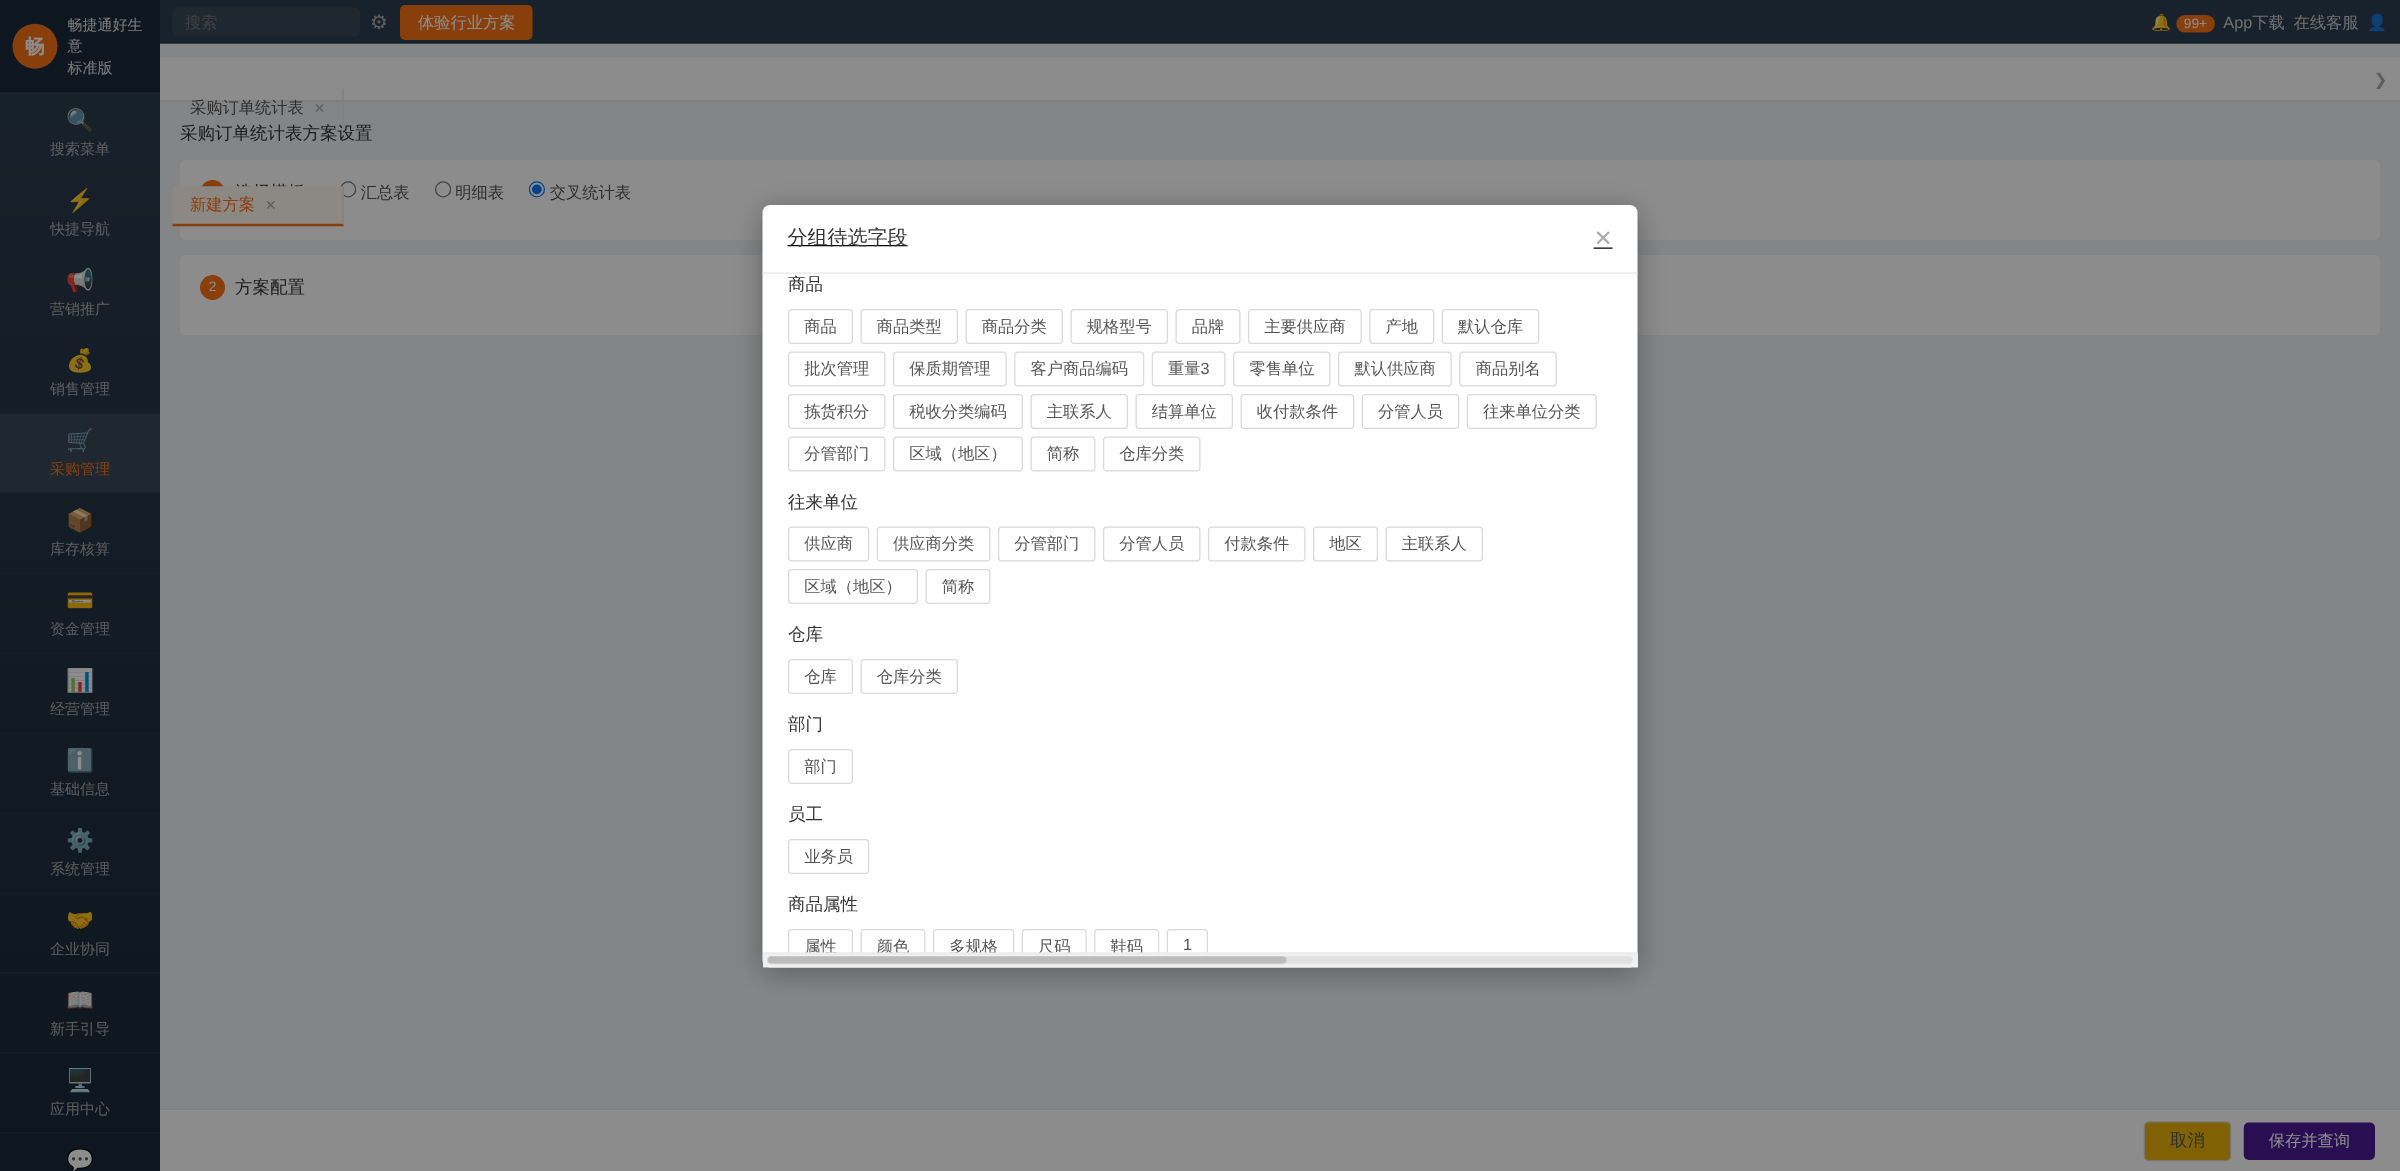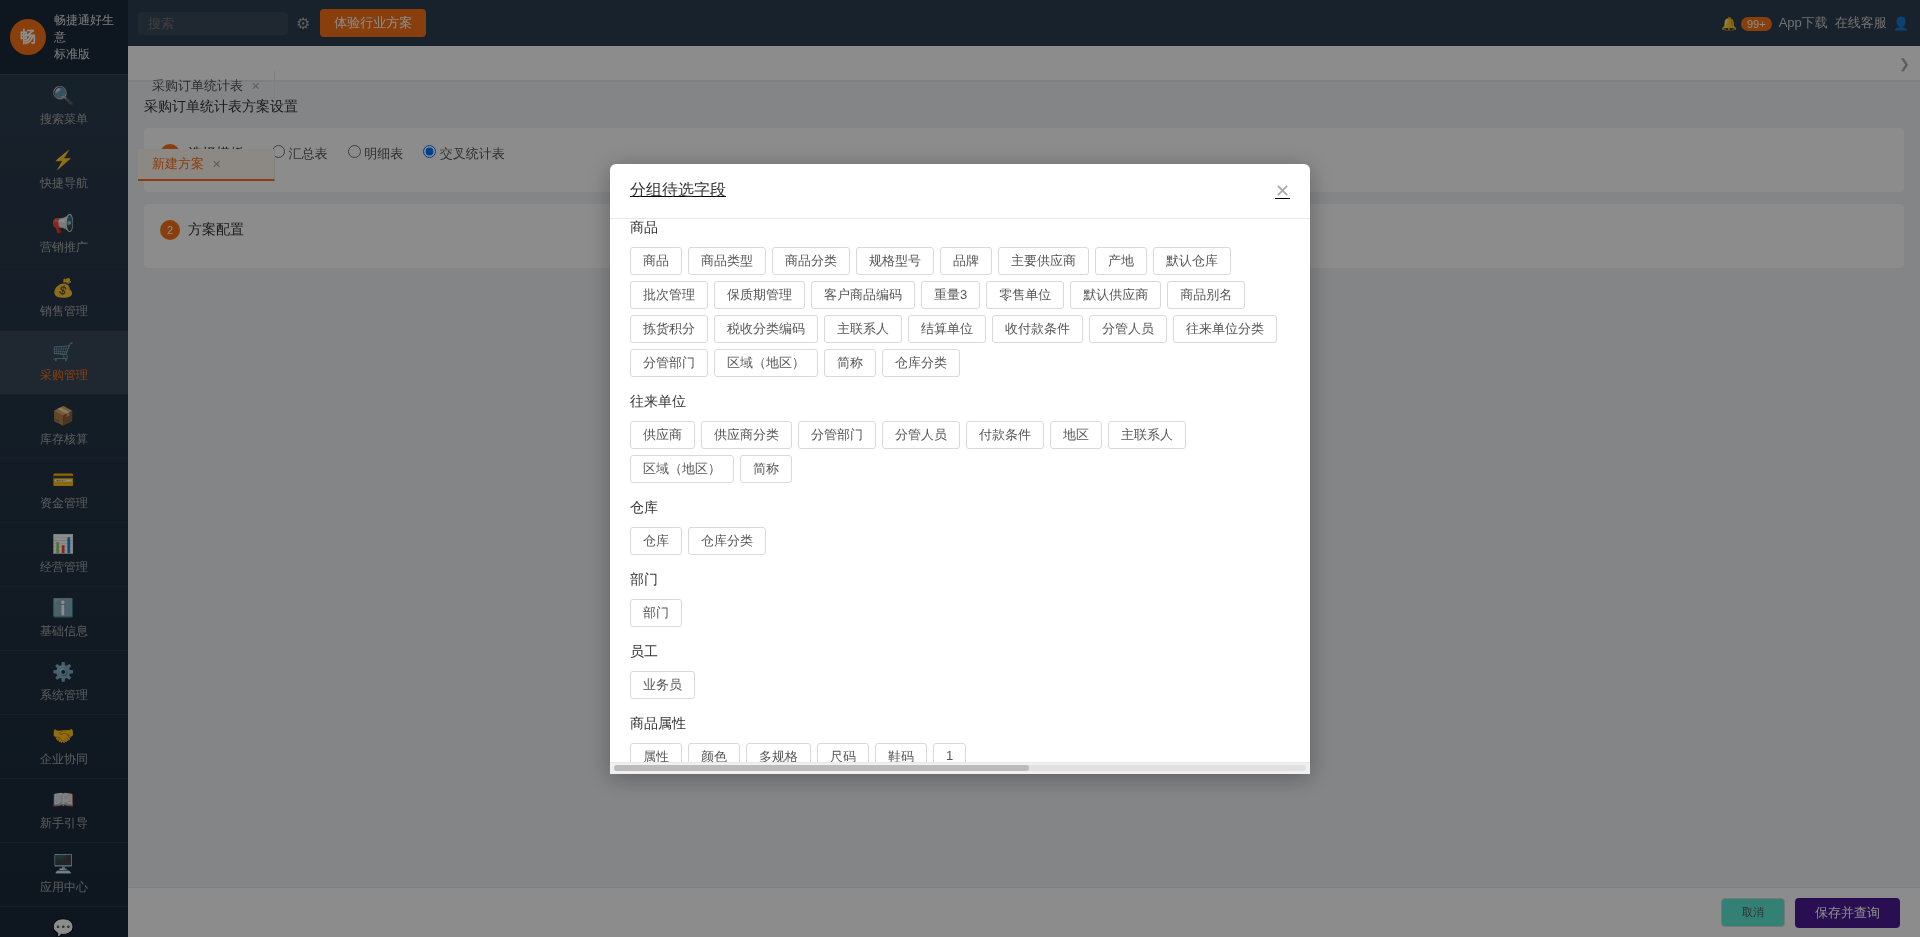--- a/index.html
+++ b/index.html
@@ -14,21 +14,21 @@
     }
     .logo-icon { width: 36px; height: 36px; background: #f97316; border-radius: 50%; display: flex; align-items: center; justify-content: center; color: white; font-size: 16px; font-weight: bold; margin-right: 8px; flex-shrink: 0; }
     .logo-text { font-size: 12px; color: #e0e0e0; line-height: 1.4; }
 
     .sidebar-item { display: flex; flex-direction: column; align-items: center; padding: 10px 5px; cursor: pointer; color: #aaa; font-size: 12px; border-bottom: 1px solid #2a3a4a; }
     .sidebar-item .item-icon { font-size: 18px; margin-bottom: 4px; }
     .sidebar-item.active { background: #3a4a5a; color: #f97316; }
 
     
     .topbar {
-      position: fixed; left: 128px; top: 0; right: 0; height: 46px; background: #2d3e50; display: flex; align-items: center; padding: 0 10px; z-index: 10;
+      position: fixed; left: 128px; top: 0; right: 0; height: 35px; background: #2d3e50; display: flex; align-items: center; padding: 0 10px; z-index: 10;
     }
     .topbar-search { background: #3a4a5a; border: none; border-radius: 4px; color: #ccc; padding: 4px 10px; width: 150px; font-size: 13px; }
     .topbar-btn { background: #f97316; color: white; border: none; border-radius: 4px; padding: 5px 14px; font-size: 13px; cursor: pointer; margin-left: 10px; }
     .topbar-gear { color: #aaa; font-size: 16px; margin-left: 8px; cursor: pointer; }
     .topbar-right { margin-left: auto; display: flex; align-items: center; gap: 7px; color: #ccc; font-size: 13px; }
     .topbar-badge { background: #f97316; color: white; border-radius: 10px; padding: 1px 6px; font-size: 11px; }
 
     
     .tabbar {
       position: fixed; left: 128px; top: 46px; right: 0; height: 36px; background: #fff; border-bottom: 2px solid #e8e8e8; display: flex; align-items: center; padding: 0 10px; z-index: 9;
@@ -43,21 +43,21 @@
     .main-content { padding: 16px; }
     .page-title { font-size: 14px; color: #333; margin-bottom: 12px; }
 
     
     .config-section { background: white; border-radius: 4px; padding: 16px; margin-bottom: 12px; }
     .section-header { font-size: 14px; color: #333; margin-bottom: 12px; display: flex; align-items: center; gap: 8px; }
     .section-num { width: 20px; height: 20px; background: #f97316; color: white; border-radius: 50%; display: flex; align-items: center; justify-content: center; font-size: 11px; }
 
     
     .bottombar { position: fixed; bottom: 0; left: 128px; right: 0; height: 50px; background: white; border-top: 1px solid #e8e8e8; display: flex; align-items: center; justify-content: flex-end; padding: 0 20px; gap: 10px; }
-    .btn-cancel { border: 1px solid #d9d9d9; background: #5eead4; color: #555; padding: 6px 20px; border-radius: 4px; cursor: pointer; font-size: 11px; }
+    .btn-cancel { border: 1px solid #d9d9d9; background: #eab308; color: #555; padding: 6px 20px; border-radius: 4px; cursor: pointer; font-size: 14px; }
     .btn-save { background: #4c1d95; color: white; border: none; padding: 6px 20px; border-radius: 4px; cursor: pointer; font-size: 13px; }
 
     
     .bottom-left { position: fixed; bottom: 0; left: 0; width: 128px; height: 50px; background: #2d3e50; display: flex; align-items: center; justify-content: center; gap: 20px; }
     .bottom-icon { color: #aaa; font-size: 18px; cursor: pointer; }
 
     
     .overlay { position: fixed; top: 0; left: 0; right: 0; bottom: 0; background: rgba(0,0,0,0.45); z-index: 100; }
 
     

